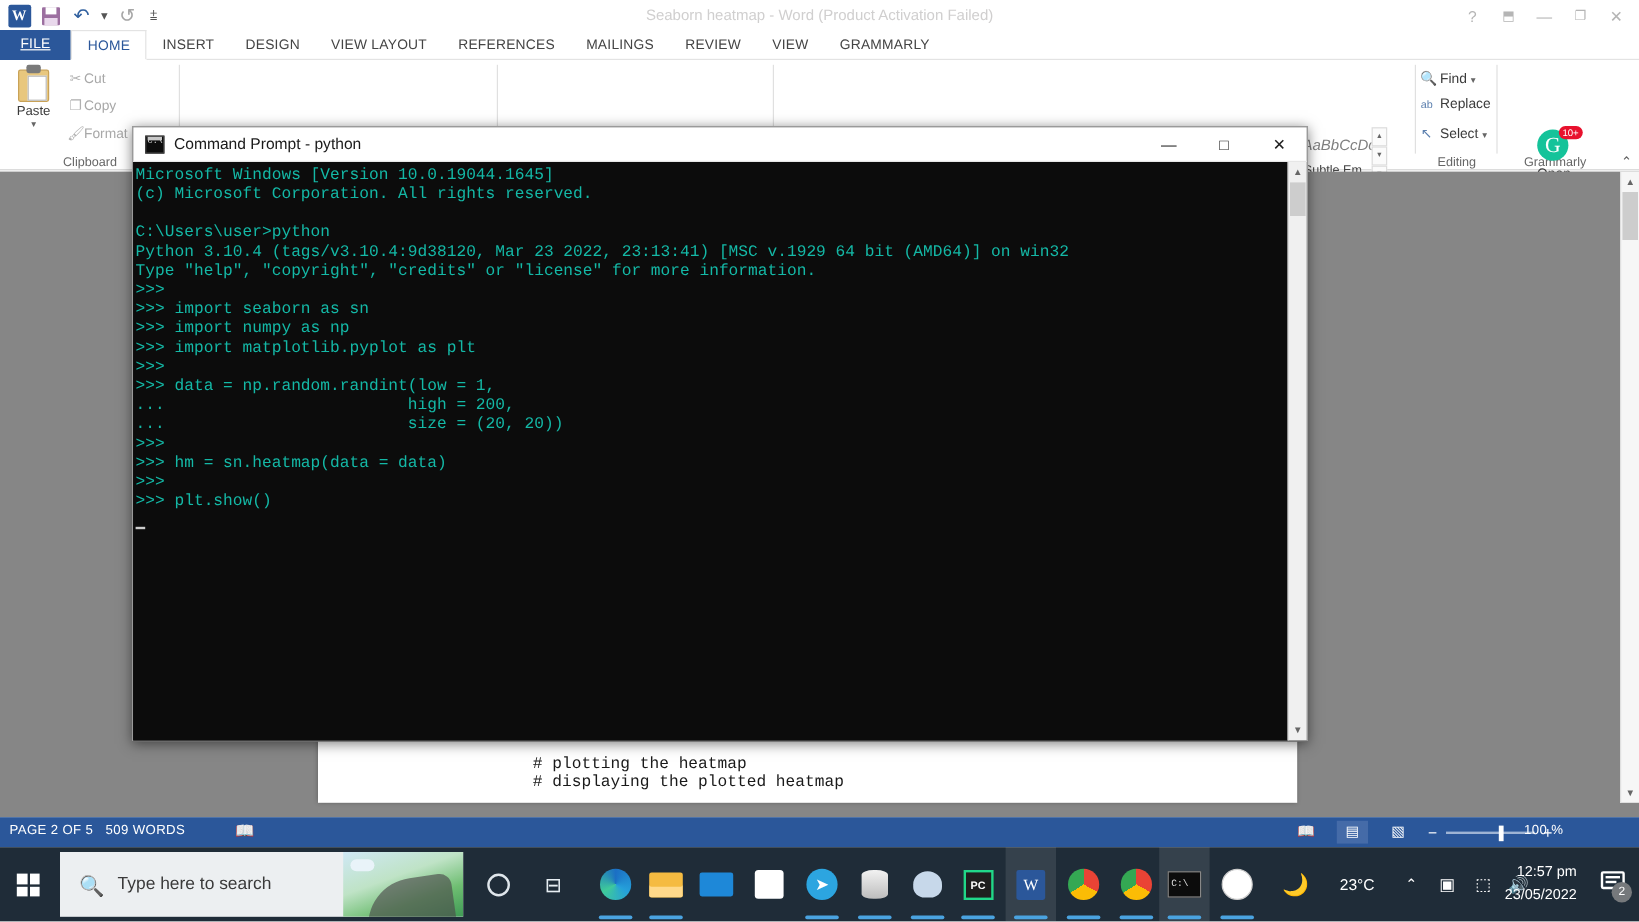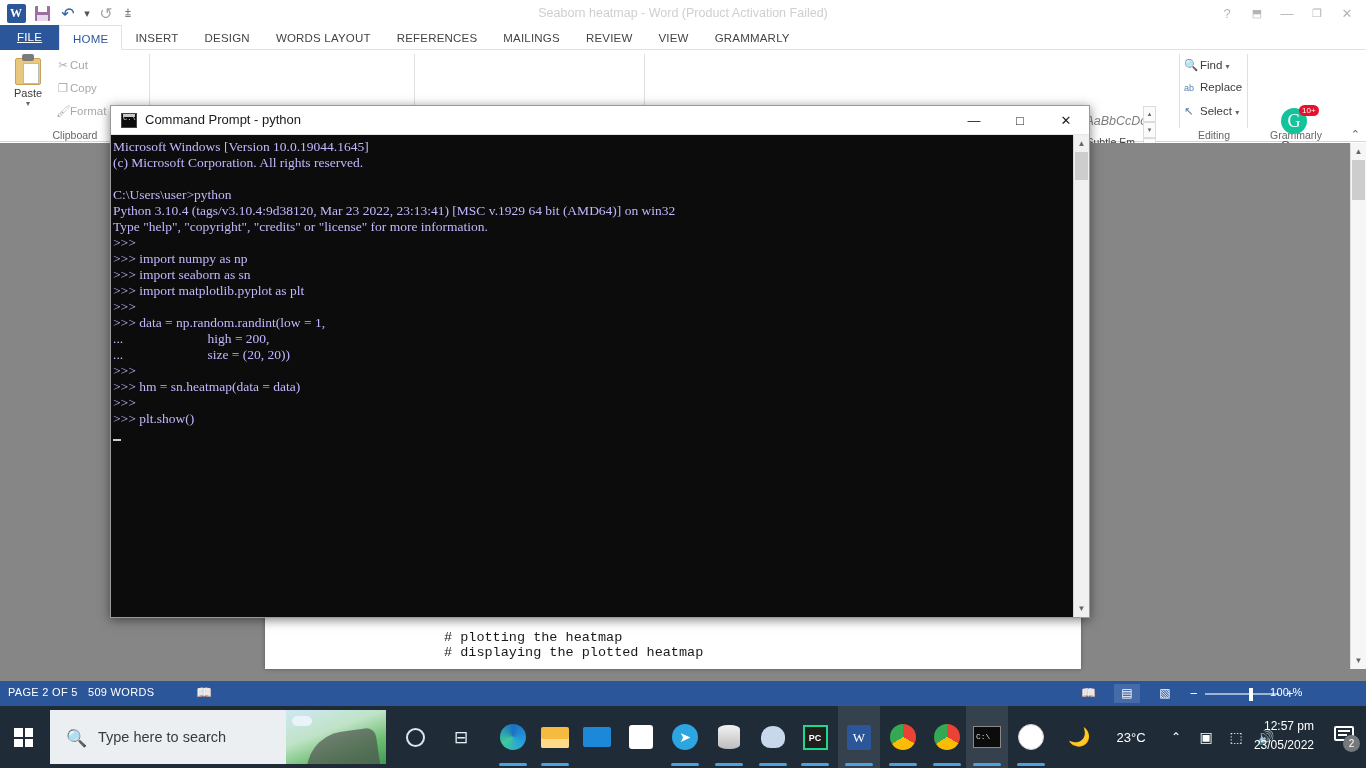--- a/index.html
+++ b/index.html
@@ -179,21 +179,21 @@
   }
   .cmd-ico::after{content:"";position:absolute;left:1px;top:0;right:1px;height:3px;background:#c8c8c8;}
   .cmd-title-text { position: absolute; left: 34px; top: 6px; font-size: 13px; color: #1a1a1a; }
   .cmd-btns { position: absolute; right: 0; top: 0; display: flex; }
   .cmd-btns div { width: 46px; height: 28px; display: flex; align-items: center; justify-content: center; font-size: 13px; color: #222; }
   .cmd-body {
     position: absolute; left: 0; right: 16px; top: 29px; bottom: 0;
     background: #0c0c0c; padding: 4px 0 0 1px; overflow: hidden;
   }
   .cmd-line {
-    font-family: Liberation Serif, serif; font-size: 13.5px; color: #c4b5fd;
+    font-family: Liberation Mono, monospace; font-size: 13.5px; color: #14b8a6;
     line-height: 16px; white-space: pre; padding-left: 1px;
   }
   .cursor { display: inline-block; width: 8px; height: 2px; background: #cccccc; vertical-align: bottom; margin-bottom: 2px; }
   .cmd-scroll {
     position: absolute; right: 0; top: 29px; bottom: 0; width: 16px;
     background: #f0f0f0; border-left: 1px solid #d6d6d6;
   }
   .cmd-scroll .sc-thumb { top: 17px; height: 28px; background:#cdcdcd; }
 
   
@@ -284,21 +284,21 @@
       </div>
       <div class="signin">Sign in</div>
       <div class="avatar-ph"></div>
     </div>
 
     <div class="tabstrip">
       <div class="tab file">FILE</div>
       <div class="tab active">HOME</div>
       <div class="tab">INSERT</div>
       <div class="tab">DESIGN</div>
-      <div class="tab">WORDS LAYOUT</div>
+      <div class="tab">VIEW LAYOUT</div>
       <div class="tab">REFERENCES</div>
       <div class="tab">MAILINGS</div>
       <div class="tab">REVIEW</div>
       <div class="tab">VIEW</div>
       <div class="tab">GRAMMARLY</div>
     </div>
 
     <div class="ribbon">
 
       <div class="grp" style="left:0;width:150px">
@@ -474,22 +474,22 @@
       </div>
     </div>
     <div class="cmd-body">
       <div class="cmd-line">Microsoft Windows [Version 10.0.19044.1645]</div>
       <div class="cmd-line">(c) Microsoft Corporation. All rights reserved.</div>
       <div class="cmd-line">&nbsp;</div>
       <div class="cmd-line">C:\Users\user&gt;python</div>
       <div class="cmd-line">Python 3.10.4 (tags/v3.10.4:9d38120, Mar 23 2022, 23:13:41) [MSC v.1929 64 bit (AMD64)] on win32</div>
       <div class="cmd-line">Type "help", "copyright", "credits" or "license" for more information.</div>
       <div class="cmd-line">&gt;&gt;&gt;</div>
+      <div class="cmd-line">&gt;&gt;&gt; import seaborn as sn</div>
       <div class="cmd-line">&gt;&gt;&gt; import numpy as np</div>
-      <div class="cmd-line">&gt;&gt;&gt; import seaborn as sn</div>
       <div class="cmd-line">&gt;&gt;&gt; import matplotlib.pyplot as plt</div>
       <div class="cmd-line">&gt;&gt;&gt;</div>
       <div class="cmd-line">&gt;&gt;&gt; data = np.random.randint(low = 1,</div>
       <div class="cmd-line">...                         high = 200,</div>
       <div class="cmd-line">...                         size = (20, 20))</div>
       <div class="cmd-line">&gt;&gt;&gt;</div>
       <div class="cmd-line">&gt;&gt;&gt; hm = sn.heatmap(data = data)</div>
       <div class="cmd-line">&gt;&gt;&gt;</div>
       <div class="cmd-line">&gt;&gt;&gt; plt.show()</div>
       <div class="cmd-line"><span class="cursor"></span></div>

